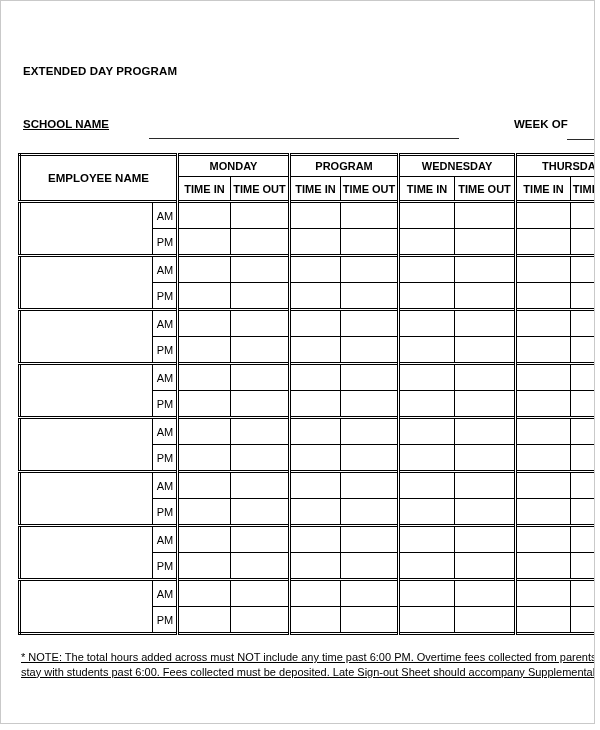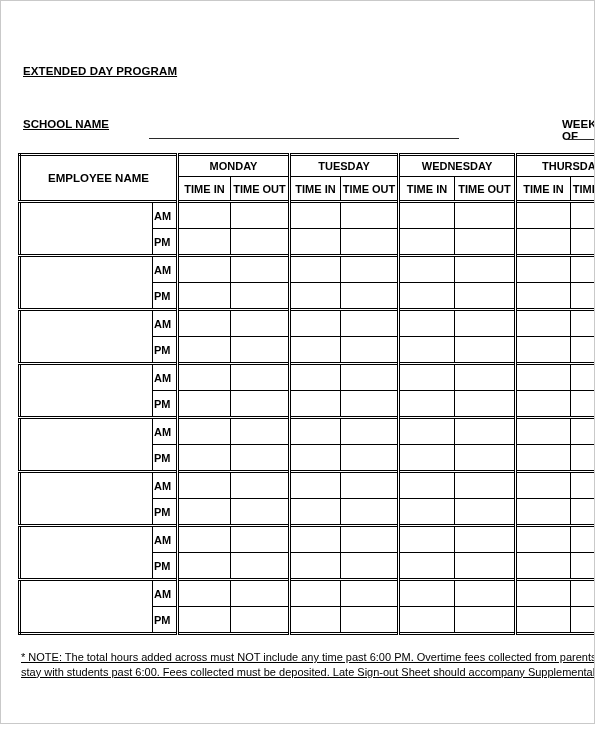--- a/index.html
+++ b/index.html
@@ -12,24 +12,24 @@
   }
   .page {
     position: absolute;
     left: 0; top: 0;
     width: 595px; height: 724px;
     background: #ffffff;
     border: 1px solid #c9c9c9;
     overflow: hidden;
   }
   .doc-header { position: absolute; left: 22px; top: 61px; }
-  .title-line { font-weight: bold; font-size: 11.5px; line-height: 18.5px; letter-spacing: 0.1px; text-decoration: underline; }
+  .title-line { font-weight: bold; font-size: 11.5px; line-height: 18.5px; letter-spacing: 0.1px; }
   .field-label { position: absolute; font-weight: bold; font-size: 11.5px; }
   .school-label { left: 22px; top: 117px; text-decoration: underline; }
-  .week-label { left: 513px; top: 117px; margin-left: 48px; }
+  .week-label { left: 513px; top: 117px; }
   .blank-line {
     position: absolute;
     border-bottom: 1px solid #2a2a2a;
     height: 14px;
     font-size: 11px;
   }
   .school-line { left: 148px; top: 124px; width: 310px; }
   .week-line { left: 566px; top: 125px; width: 45px; }
 
   .table-wrap { position: absolute; left: 17px; top: 152px; }
@@ -45,21 +45,21 @@
     overflow: hidden;
     white-space: nowrap;
   }
   thead th { font-weight: bold; text-align: center; vertical-align: middle; }
   .name-h { font-size: 11.5px; }
   tr.day-row th { height: 22px; }
   tr.time-row th { height: 25px; margin-left: 28px; }
   tbody td { height: 27px; }
   .dbl-left { border-left: 3px double #000; }
   tbody tr.block-start td { border-top: 3px double #000; }
-  td.period { text-align: left; padding-left: 1px; vertical-align: middle; font-weight: bold; }
+  td.period { text-align: center; padding-left: 1px; vertical-align: middle; font-weight: normal; }
   td.name-cell { background: #ffffff; }
 
   .note {
     position: absolute;
     left: 20px; top: 649px;
     font-size: 11px;
     line-height: 14.5px;
     text-decoration: underline;
   }
   .note div { white-space: nowrap; }
@@ -90,21 +90,21 @@
           <col style="width:58px">
         <col style="width:56px">
           <col style="width:61px">
         <col style="width:55px">
           <col style="width:58px">
       </colgroup>
       <thead>
         <tr class="day-row">
           <th class="name-h" rowspan="2" colspan="2">EMPLOYEE NAME</th>
           <th class="dbl-left" colspan="2">MONDAY</th>
-          <th class="dbl-left" colspan="2">TUESDAY</th>
+          <th class="dbl-left" colspan="2">PROGRAM</th>
           <th class="dbl-left" colspan="2">WEDNESDAY</th>
           <th class="dbl-left" colspan="2">THURSDAY</th>
         </tr>
         <tr class="time-row">
           <th class="dbl-left">TIME IN</th>
           <th>TIME OUT</th>
           <th class="dbl-left">TIME IN</th>
           <th>TIME OUT</th>
           <th class="dbl-left">TIME IN</th>
           <th>TIME OUT</th>

